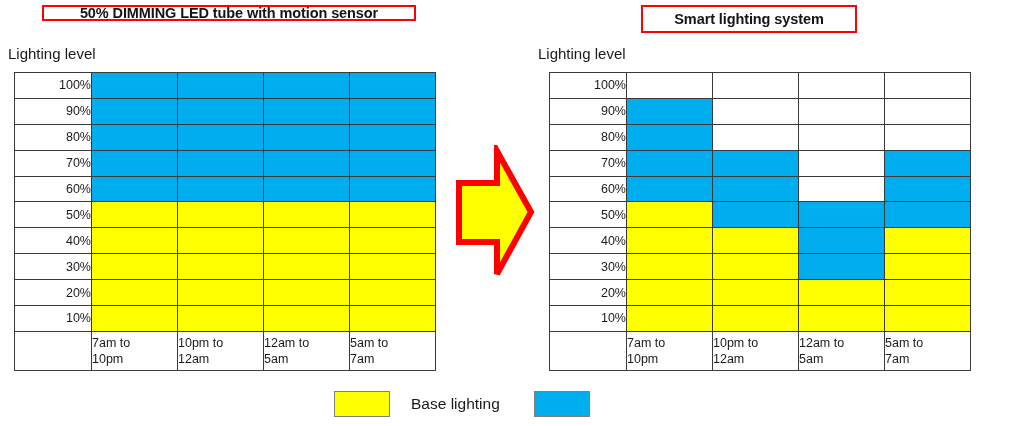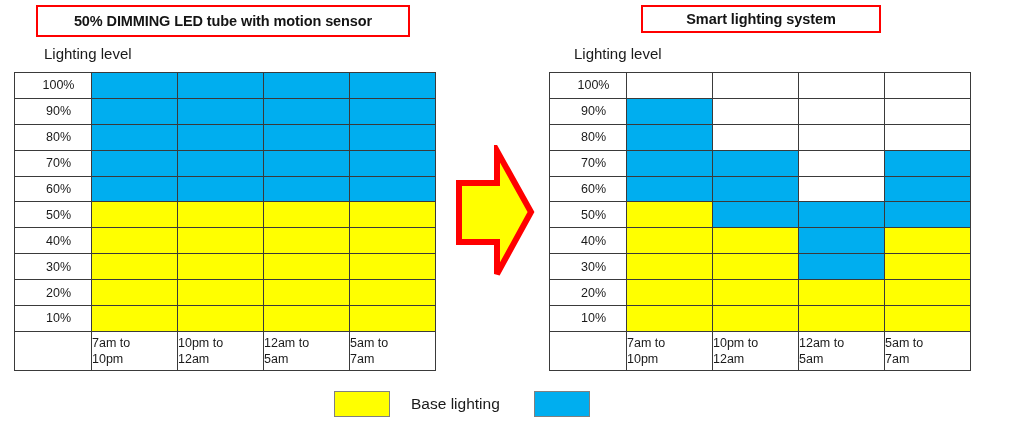--- a/index.html
+++ b/index.html
@@ -24,30 +24,29 @@
     border: 2.5px solid #FF0000;
     background: #ffffff;
     display: flex;
     align-items: center;
     justify-content: center;
     font-weight: bold;
     font-size: 14.5px;
     letter-spacing: -0.1px;
     white-space: nowrap;
   }
-  #title-box-left  { left: 36px;  top: 5px; width: 374px; height: 32px; }
-  #title-box-right { left: 111px; top: 5px; width: 240px; height: 28px; }
+  #title-box-left  { left: 42px;  top: 5px; width: 374px; height: 16px; }
+  #title-box-right { left: 111px; top: 5px; width: 216px; height: 28px; }
 
   
   .axis-caption {
     position: absolute;
     font-size: 15px;
     color: #1a1a1a;
     white-space: nowrap;
-    margin-left: 36px;
   }
   #axis-caption-left  { left: 8px;  top: 45px; }
   #axis-caption-right { left: 8px;  top: 45px; }
 
   
   .lighting-table {
     position: absolute;
     border-collapse: collapse;
     table-layout: fixed;
     border: 1.5px solid #4a4a4a;
@@ -62,21 +61,21 @@
     padding: 0;
     font-size: 12.5px;
     color: #1a1a1a;
   }
   .lighting-table col.label-col { width: 77px; }
   .lighting-table col.data-col  { width: 86px; }
 
   td.level-label {
     padding-left: 11px;
     background: #ffffff;
-    text-align: center;
+    text-align: right;
     vertical-align: middle;
   }
   td.cell-blue   { background: #00AEEF; }
   td.cell-yellow { background: #FFFF00; }
   td.cell-white  { background: #ffffff; }
 
   tr.footer-row td {
     height: 39px;
     vertical-align: middle;
     background: #ffffff;

